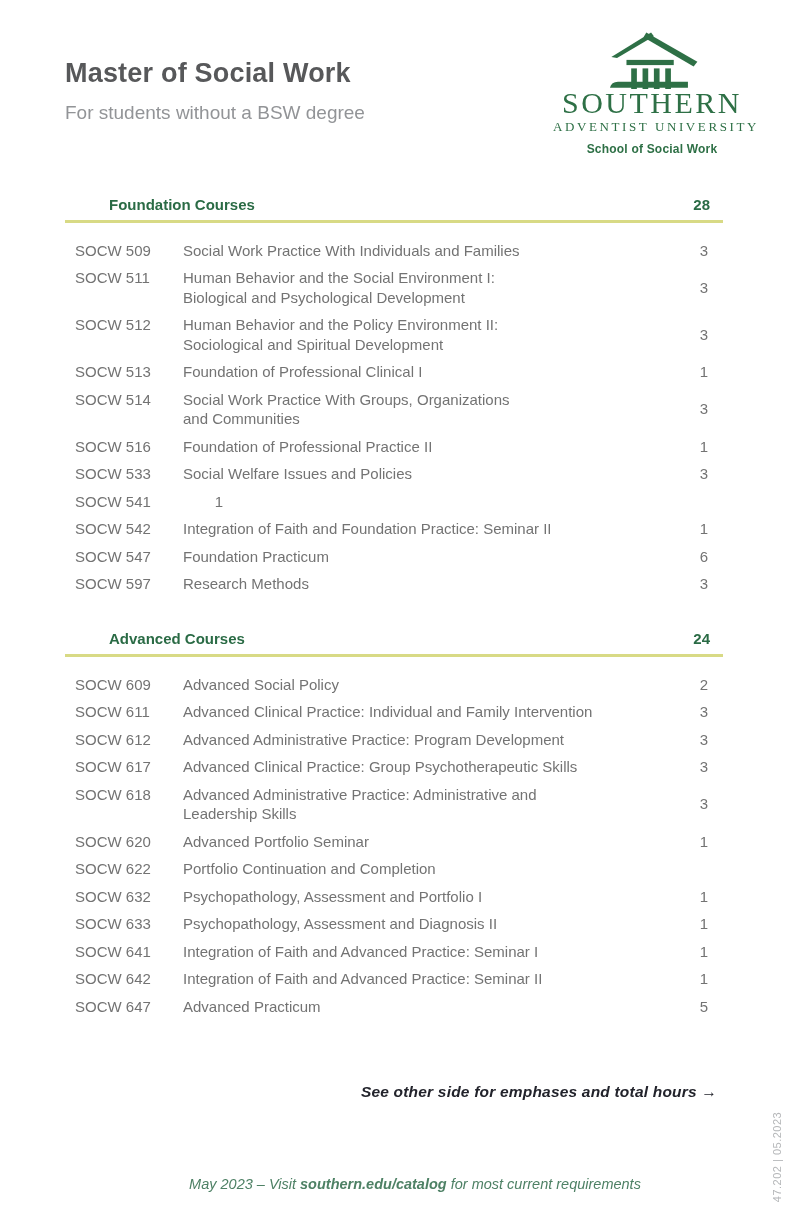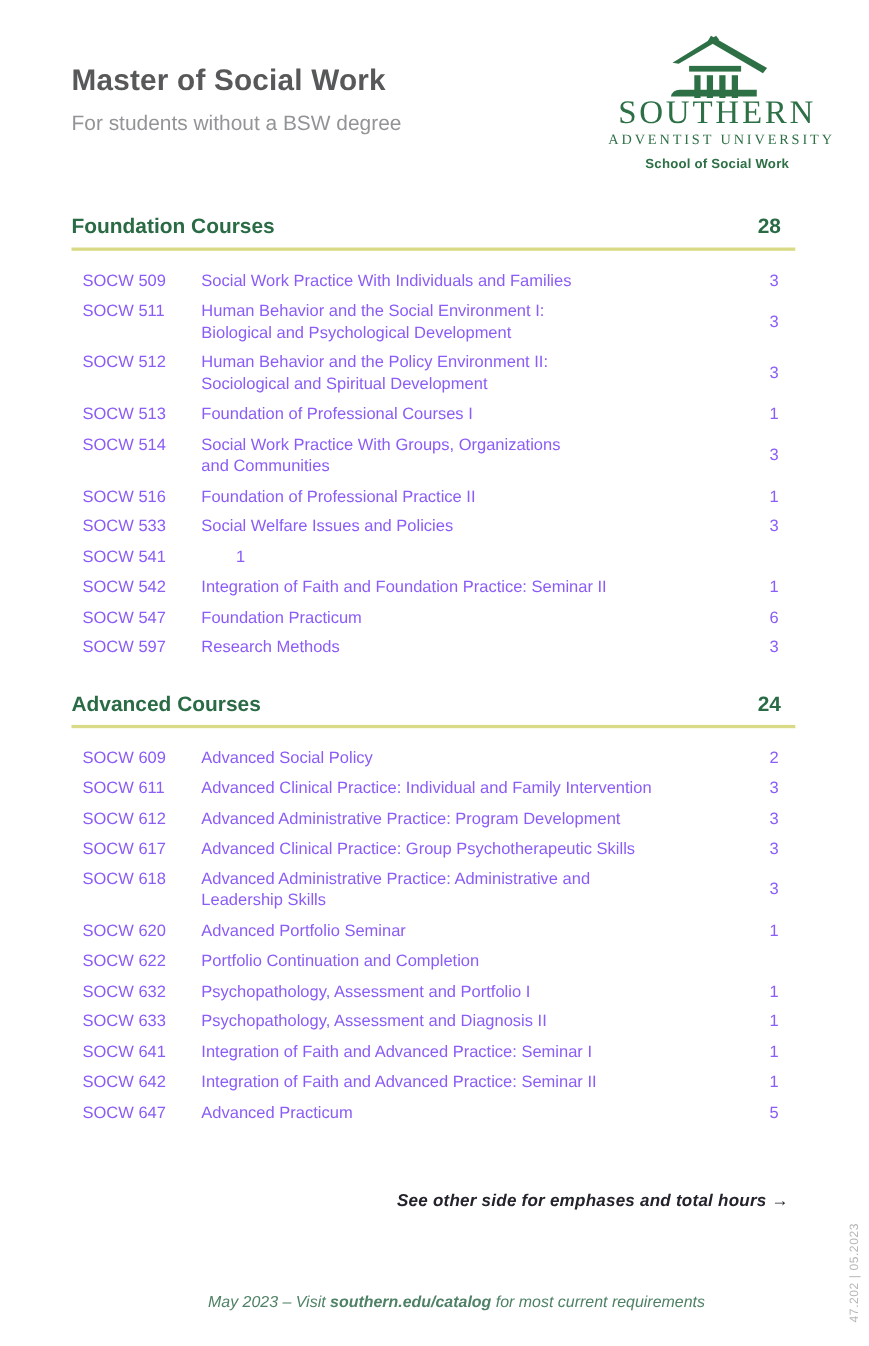--- a/index.html
+++ b/index.html
@@ -70,35 +70,36 @@
     left: 65px;
     width: 658px;
   }
   .section.foundation { top: 196px; }
   .section.advanced   { top: 630px; }
 
   .sec-header {
     display: flex;
     justify-content: space-between;
     align-items: baseline;
-    font-size: 19px;
+    font-size: 15px;
     font-weight: 700;
     color: #2a6b45;
+    margin-left: 44px;
   }
   .sec-total { margin-right: 13px; }
   .sec-line { height: 2.5px; background: #d8da85; margin-top: 7px; }
   .sec-rows { margin-top: 14px; }
 
   .course-row {
     display: flex;
     align-items: flex-start;
     padding: 4px 0;
     font-size: 15px;
     line-height: 19.5px;
-    color: #8b5cf6;
+    color: #737373;
   }
   .c-code  { flex: none; width: 118px; padding-left: 10px; box-sizing: border-box; }
   .c-title { flex: 1; white-space: pre-line; padding-right: 10px; }
   .c-credits {
     flex: none;
     width: 40px;
     margin-right: 15px;
     text-align: right;
     align-self: center;
   }
@@ -233,21 +234,21 @@
 
         <div class="course-row">
           <span class="c-code">SOCW 512</span>
           <span class="c-title">Human Behavior and the Policy Environment II:
 Sociological and Spiritual Development</span>
           <span class="c-credits">3</span>
         </div>
 
         <div class="course-row">
           <span class="c-code">SOCW 513</span>
-          <span class="c-title">Foundation of Professional Courses I</span>
+          <span class="c-title">Foundation of Professional Clinical I</span>
           <span class="c-credits">1</span>
         </div>
 
         <div class="course-row">
           <span class="c-code">SOCW 514</span>
           <span class="c-title">Social Work Practice With Groups, Organizations
 and Communities</span>
           <span class="c-credits">3</span>
         </div>
 

